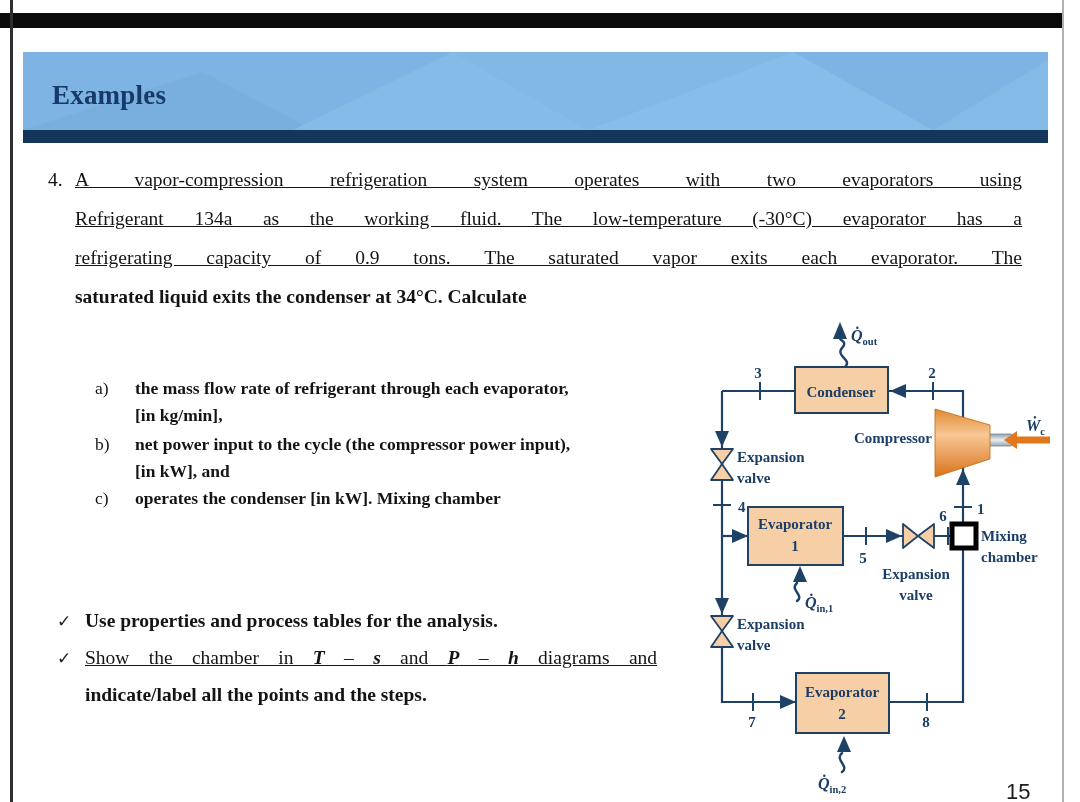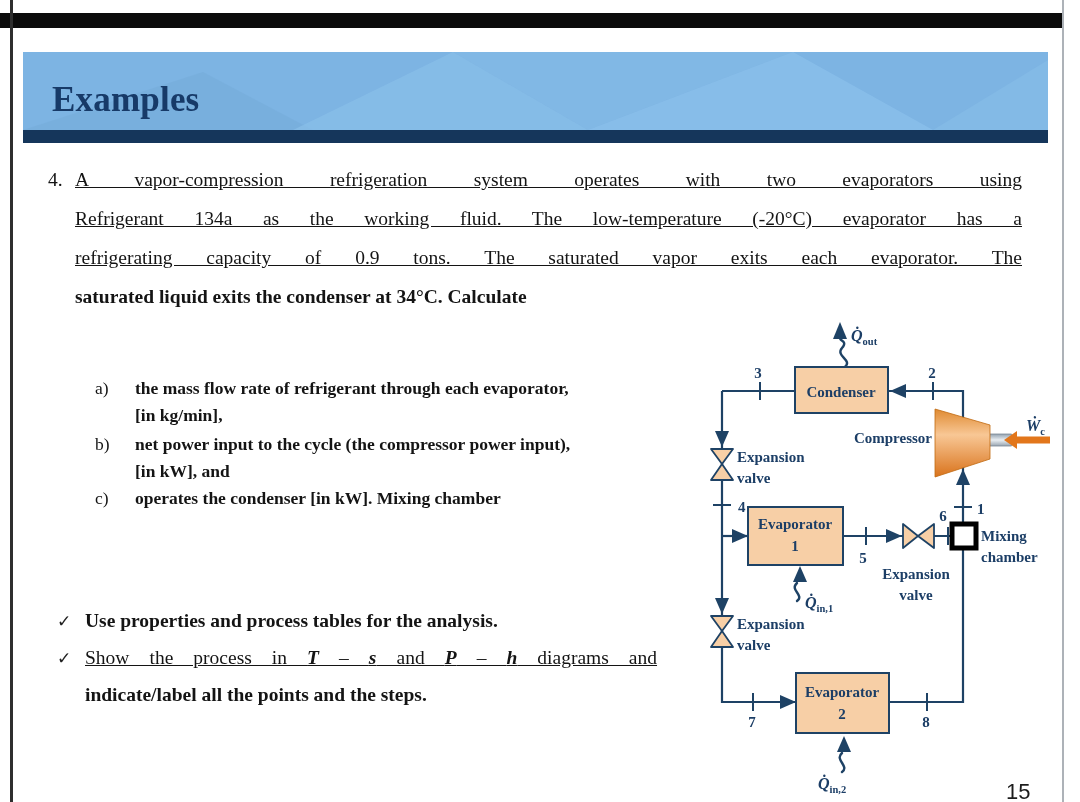--- a/index.html
+++ b/index.html
@@ -6,21 +6,21 @@
   .slide{position:relative;width:1080px;height:802px;background:#fff;overflow:hidden;
          font-family:"Liberation Serif",serif;color:var(--text,#141414);}
   
   .topbar{position:absolute;left:0;top:13px;width:1063px;height:15px;background:#0b0b0b;}
   .leftline{position:absolute;left:10px;top:0;width:3px;height:802px;background:#2e2e2e;z-index:9;}
   .rightline{position:absolute;left:1062px;top:0;width:2px;height:802px;background:#adb2b8;z-index:9;}
   
   .band{position:absolute;left:23px;top:52px;width:1025px;height:78px;background:var(--band-blue,#7db4e3);overflow:hidden;}
   .band svg{display:block;width:100%;height:100%;}
   .navystrip{position:absolute;left:23px;top:130px;width:1025px;height:13px;background:var(--navy-strip,#15365b);}
-  .title{position:absolute;left:52px;top:80px;font-size:35px;font-weight:bold;color:var(--title-navy,#173a68);letter-spacing:.2px;}
+  .title{position:absolute;left:52px;top:80px;font-size:27px;font-weight:bold;color:var(--title-navy,#173a68);letter-spacing:.2px;}
   
   .para{position:absolute;left:75px;top:160px;width:947px;font-size:19.5px;line-height:39px;}
   .pnum{position:absolute;left:-27px;top:0;}
   .just{text-align:justify;text-align-last:justify;text-decoration:underline;}
   .natural{white-space:nowrap;font-weight:bold;}
   
   .item{position:absolute;left:135px;width:548px;font-size:17.5px;line-height:27.4px;}
   .imark{position:absolute;left:-40px;top:0;}
   
   .note{position:absolute;left:85px;width:572px;font-size:19.5px;line-height:37px;}
@@ -58,21 +58,21 @@
       <polygon points="565,78 770,0 910,78" fill="#90c4ee" opacity="0.55"></polygon>
       <polygon points="910,78 1025,8 1025,78" fill="#8ac0ea" opacity="0.5"></polygon>
     </svg>
   </div>
   <div class="navystrip"></div>
   <div class="title">Examples</div>
 
   <div class="para">
     <span class="pnum">4.</span>
     <div class="just">A vapor-compression refrigeration system operates with two evaporators using</div>
-    <div class="just">Refrigerant 134a as the working fluid. The low-temperature (-20°C) evaporator has a</div>
+    <div class="just">Refrigerant 134a as the working fluid. The low-temperature (-30°C) evaporator has a</div>
     <div class="just">refrigerating capacity of 0.9 tons. The saturated vapor exits each evaporator. The</div>
     <div class="natural">saturated liquid exits the condenser at 34°C. Calculate</div>
   </div>
 
   <div class="item" style="top:375px">
     <span class="imark">a)</span>
     <div class="natural">the mass flow rate of refrigerant through each evaporator,</div>
     <div class="natural">[in kg/min],</div>
   </div>
   <div class="item" style="top:431px">
@@ -84,21 +84,21 @@
     <span class="imark">c)</span>
     <div class="natural">operates the condenser [in kW]. Mixing chamber</div>
   </div>
 
   <div class="note" style="top:602px">
     <span class="ncheck">✓</span>
     <div class="natural">Use properties and process tables for the analysis.</div>
   </div>
   <div class="note" style="top:639px">
     <span class="ncheck">✓</span>
-    <div class="just"><span>Show the process in </span><span class="bi">T</span><span> – </span><span class="bi">s</span><span> and </span><span class="bi">P</span><span> – </span><span class="bi">h</span><span> diagrams and</span></div>
+    <div class="just"><span>Show the chamber in </span><span class="bi">T</span><span> – </span><span class="bi">s</span><span> and </span><span class="bi">P</span><span> – </span><span class="bi">h</span><span> diagrams and</span></div>
     <div class="natural">indicate/label all the points and the steps.</div>
   </div>
 
   <svg class="diagram" viewBox="680 300 400 502">
     <defs>
       <linearGradient id="compGrad" x1="0" y1="0" x2="0" y2="1">
         <stop offset="0" stop-color="#df8a31"></stop>
         <stop offset="0.38" stop-color="#f8c795"></stop>
         <stop offset="1" stop-color="#d9731c"></stop>
       </linearGradient>

